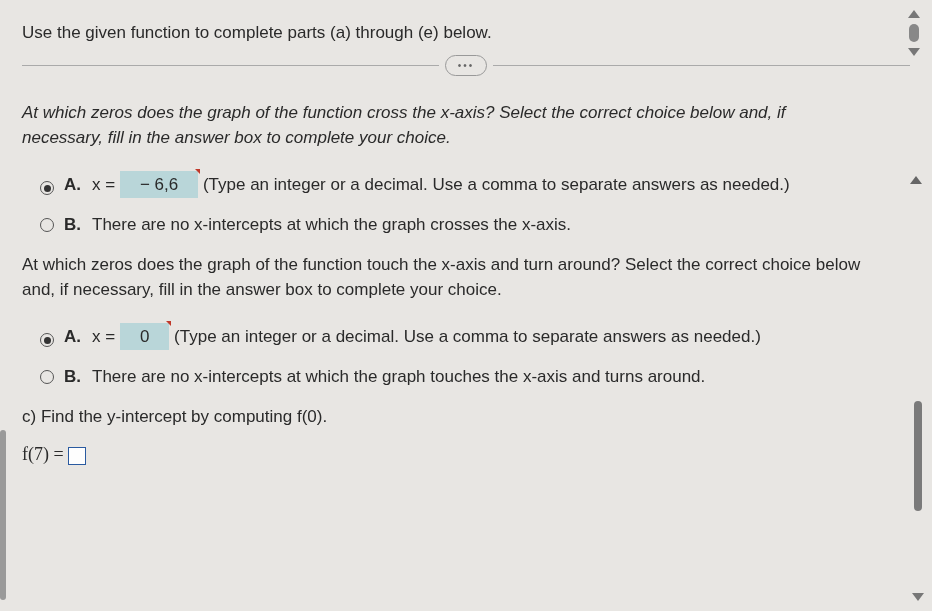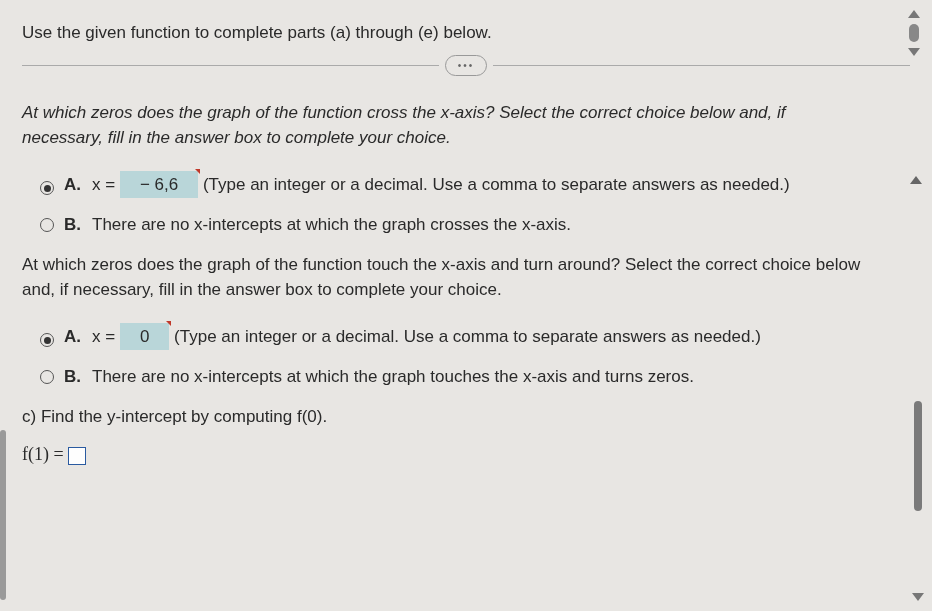--- a/index.html
+++ b/index.html
@@ -225,27 +225,27 @@
     <span class="radio selected"></span>
     <span class="choice-label">A.</span>
     <span class="choice-text">
       <span>x = </span><span class="answer-highlight">0</span><span> (Type an integer or a decimal. Use a comma to separate answers as needed.)</span>
     </span>
   </div>
 
   <div class="choice-row">
     <span class="radio"></span>
     <span class="choice-label">B.</span>
-    <span class="choice-text">There are no x-intercepts at which the graph touches the x-axis and turns zeros.</span>
+    <span class="choice-text">There are no x-intercepts at which the graph touches the x-axis and turns around.</span>
   </div>
 
   <div style="margin-top:6px; margin-bottom:12px;">c) Find the y-intercept by computing f(0).</div>
 
   <div style="font-family:'Times New Roman',serif; font-size:18px;">
-    <span>f(1) = </span><span class="input-box"></span>
+    <span>f(7) = </span><span class="input-box"></span>
   </div>
 
 </div>
 
 <div class="scroll-indicator-right">
   <div class="arrow-up"></div>
   <div class="scroll-thumb-top"></div>
   <div class="arrow-down"></div>
 </div>
 

